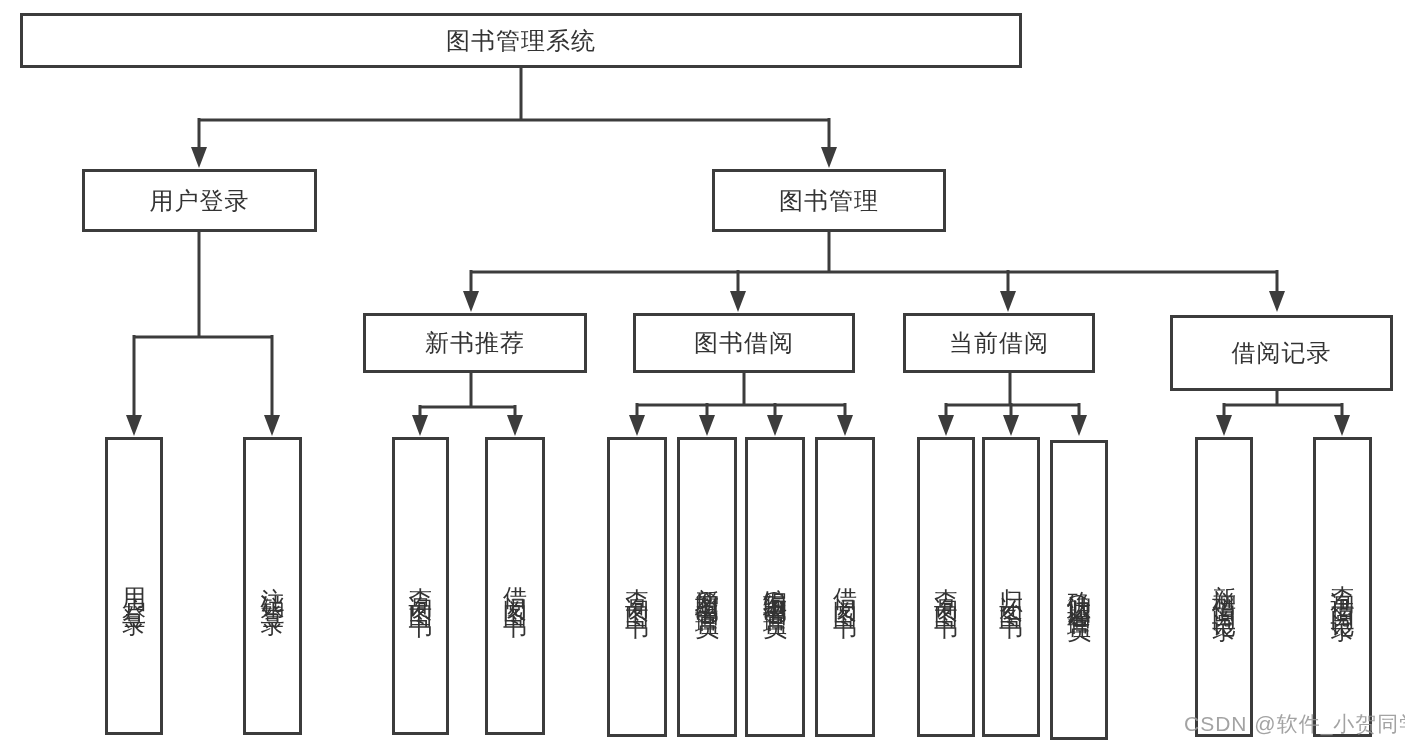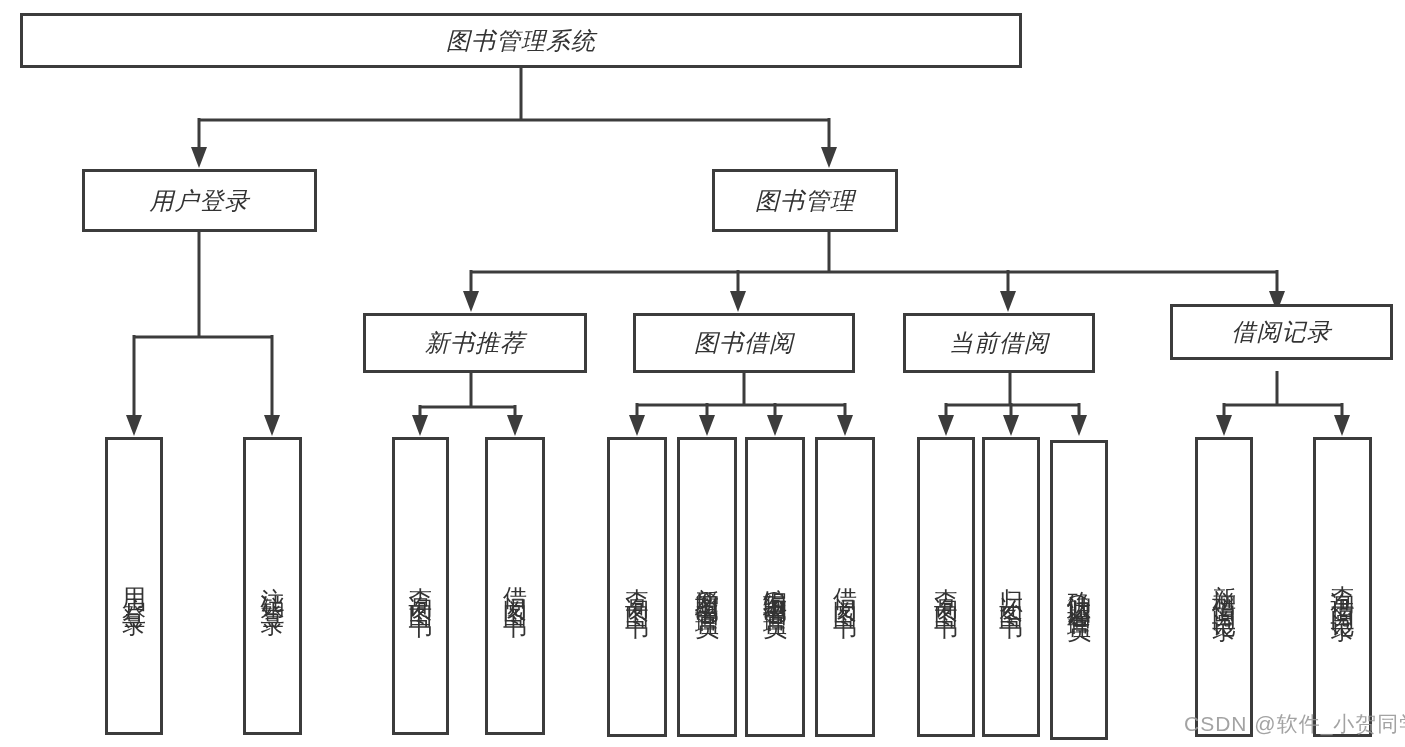--- a/index.html
+++ b/index.html
@@ -22,21 +22,21 @@
     box-sizing:border-box;
     border:3px solid #3c3c3c;
     background:#ffffff;
     display:flex;
     align-items:center;
     justify-content:center;
     color:#333333;
     font-size:24px;
     line-height:1;
   }
-  .h span{letter-spacing:1px;font-style:italic;}
+  .h span{letter-spacing:1px;}
   .v span{
     writing-mode:vertical-rl;
     text-orientation:mixed;
     white-space:nowrap;
   }
   .sp4 span{letter-spacing:9px;}
   .sp6 span{letter-spacing:7px;}
   .sp9 span{letter-spacing:4px;}
   .watermark{
     position:absolute;
@@ -83,34 +83,34 @@
              M1334 415 L1350 415 L1342 436 Z"></path>
   </svg>
 
   <div class="node h" style="left:20px;top:13px;width:1002px;height:55px">
     <span>图书管理系统</span>
   </div>
 
   <div class="node h" style="left:82px;top:169px;width:235px;height:63px">
     <span>用户登录</span>
   </div>
-  <div class="node h" style="left:712px;top:169px;width:186px;height:63px">
+  <div class="node h" style="left:712px;top:169px;width:234px;height:63px">
     <span>图书管理</span>
   </div>
 
   <div class="node h" style="left:363px;top:313px;width:224px;height:60px">
     <span>新书推荐</span>
   </div>
   <div class="node h" style="left:633px;top:313px;width:222px;height:60px">
     <span>图书借阅</span>
   </div>
   <div class="node h" style="left:903px;top:313px;width:192px;height:60px">
     <span>当前借阅</span>
   </div>
-  <div class="node h" style="left:1170px;top:304px;width:223px;height:56px">
+  <div class="node h" style="left:1170px;top:315px;width:223px;height:76px">
     <span>借阅记录</span>
   </div>
 
   <div class="node v sp4" style="left:105px;top:437px;width:58px;height:298px">
     <span>用户登录</span>
   </div>
   <div class="node v sp4" style="left:243px;top:437px;width:59px;height:298px">
     <span>注销登录</span>
   </div>
 

